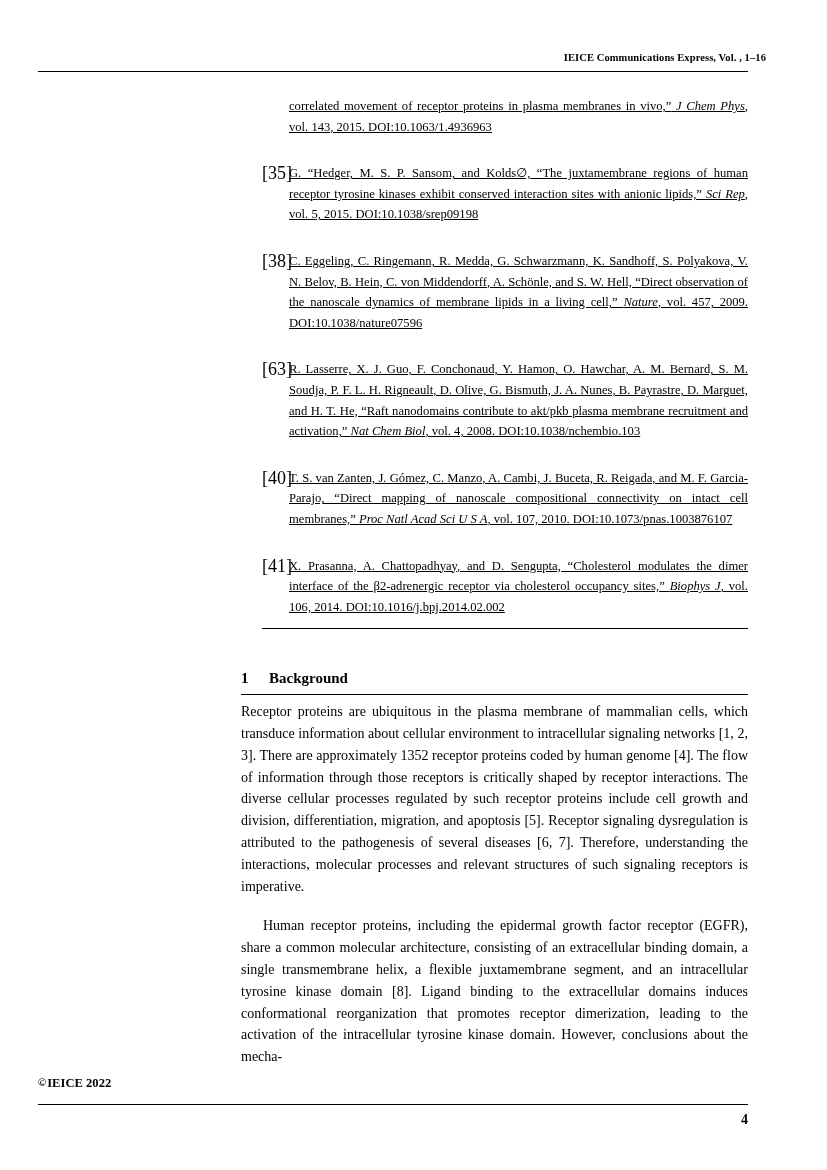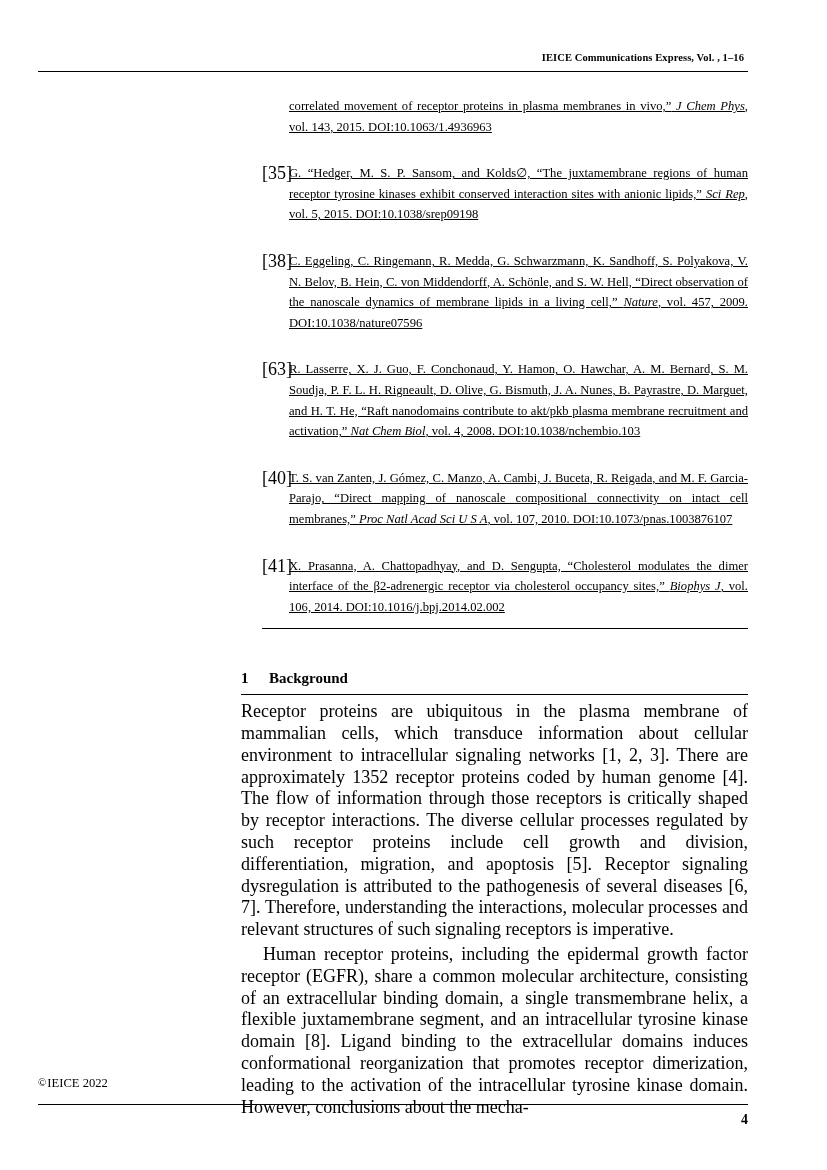--- a/index.html
+++ b/index.html
@@ -18,21 +18,21 @@
   .page {
     position: absolute;
     left: 0; top: 0;
     width: 827px;
     height: 1170px;
   }
 
   
   .running-head {
     position: absolute;
-    left: 34px;
+    left: 56px;
     top: 52px;
     width: 710px;
     text-align: right;
     font-weight: bold;
     font-size: 10.5px;
     letter-spacing: 0.1px;
     white-space: nowrap;
   }
   .header-rule {
     position: absolute;
@@ -124,38 +124,38 @@
     width: 28px;
     display: inline-block;
   }
   .section-rule {
     width: 100%;
     height: 1.2px;
     background: #000;
     margin: 0 0 6px 0;
   }
   .body-par {
-    font-size: 18px;
+    font-size: 14px;
     line-height: 21.8px;
     text-align: justify;
     text-align-last: left;
     margin: 0;
     padding: 0;
   }
   .body-par.indent {
     text-indent: 22px;
-    margin-top: 3px;
+    margin-top: 18px;
   }
 
   
   .copyright {
     position: absolute;
     left: 38px;
     top: 1076px;
-    font-weight: normal;
+    font-weight: bold;
     font-size: 12.6px;
     white-space: nowrap;
   }
   .copyright .cmark {
     font-size: 11px;
     vertical-align: 1px;
     margin-right: 1px;
   }
   .footer-rule {
     position: absolute;

